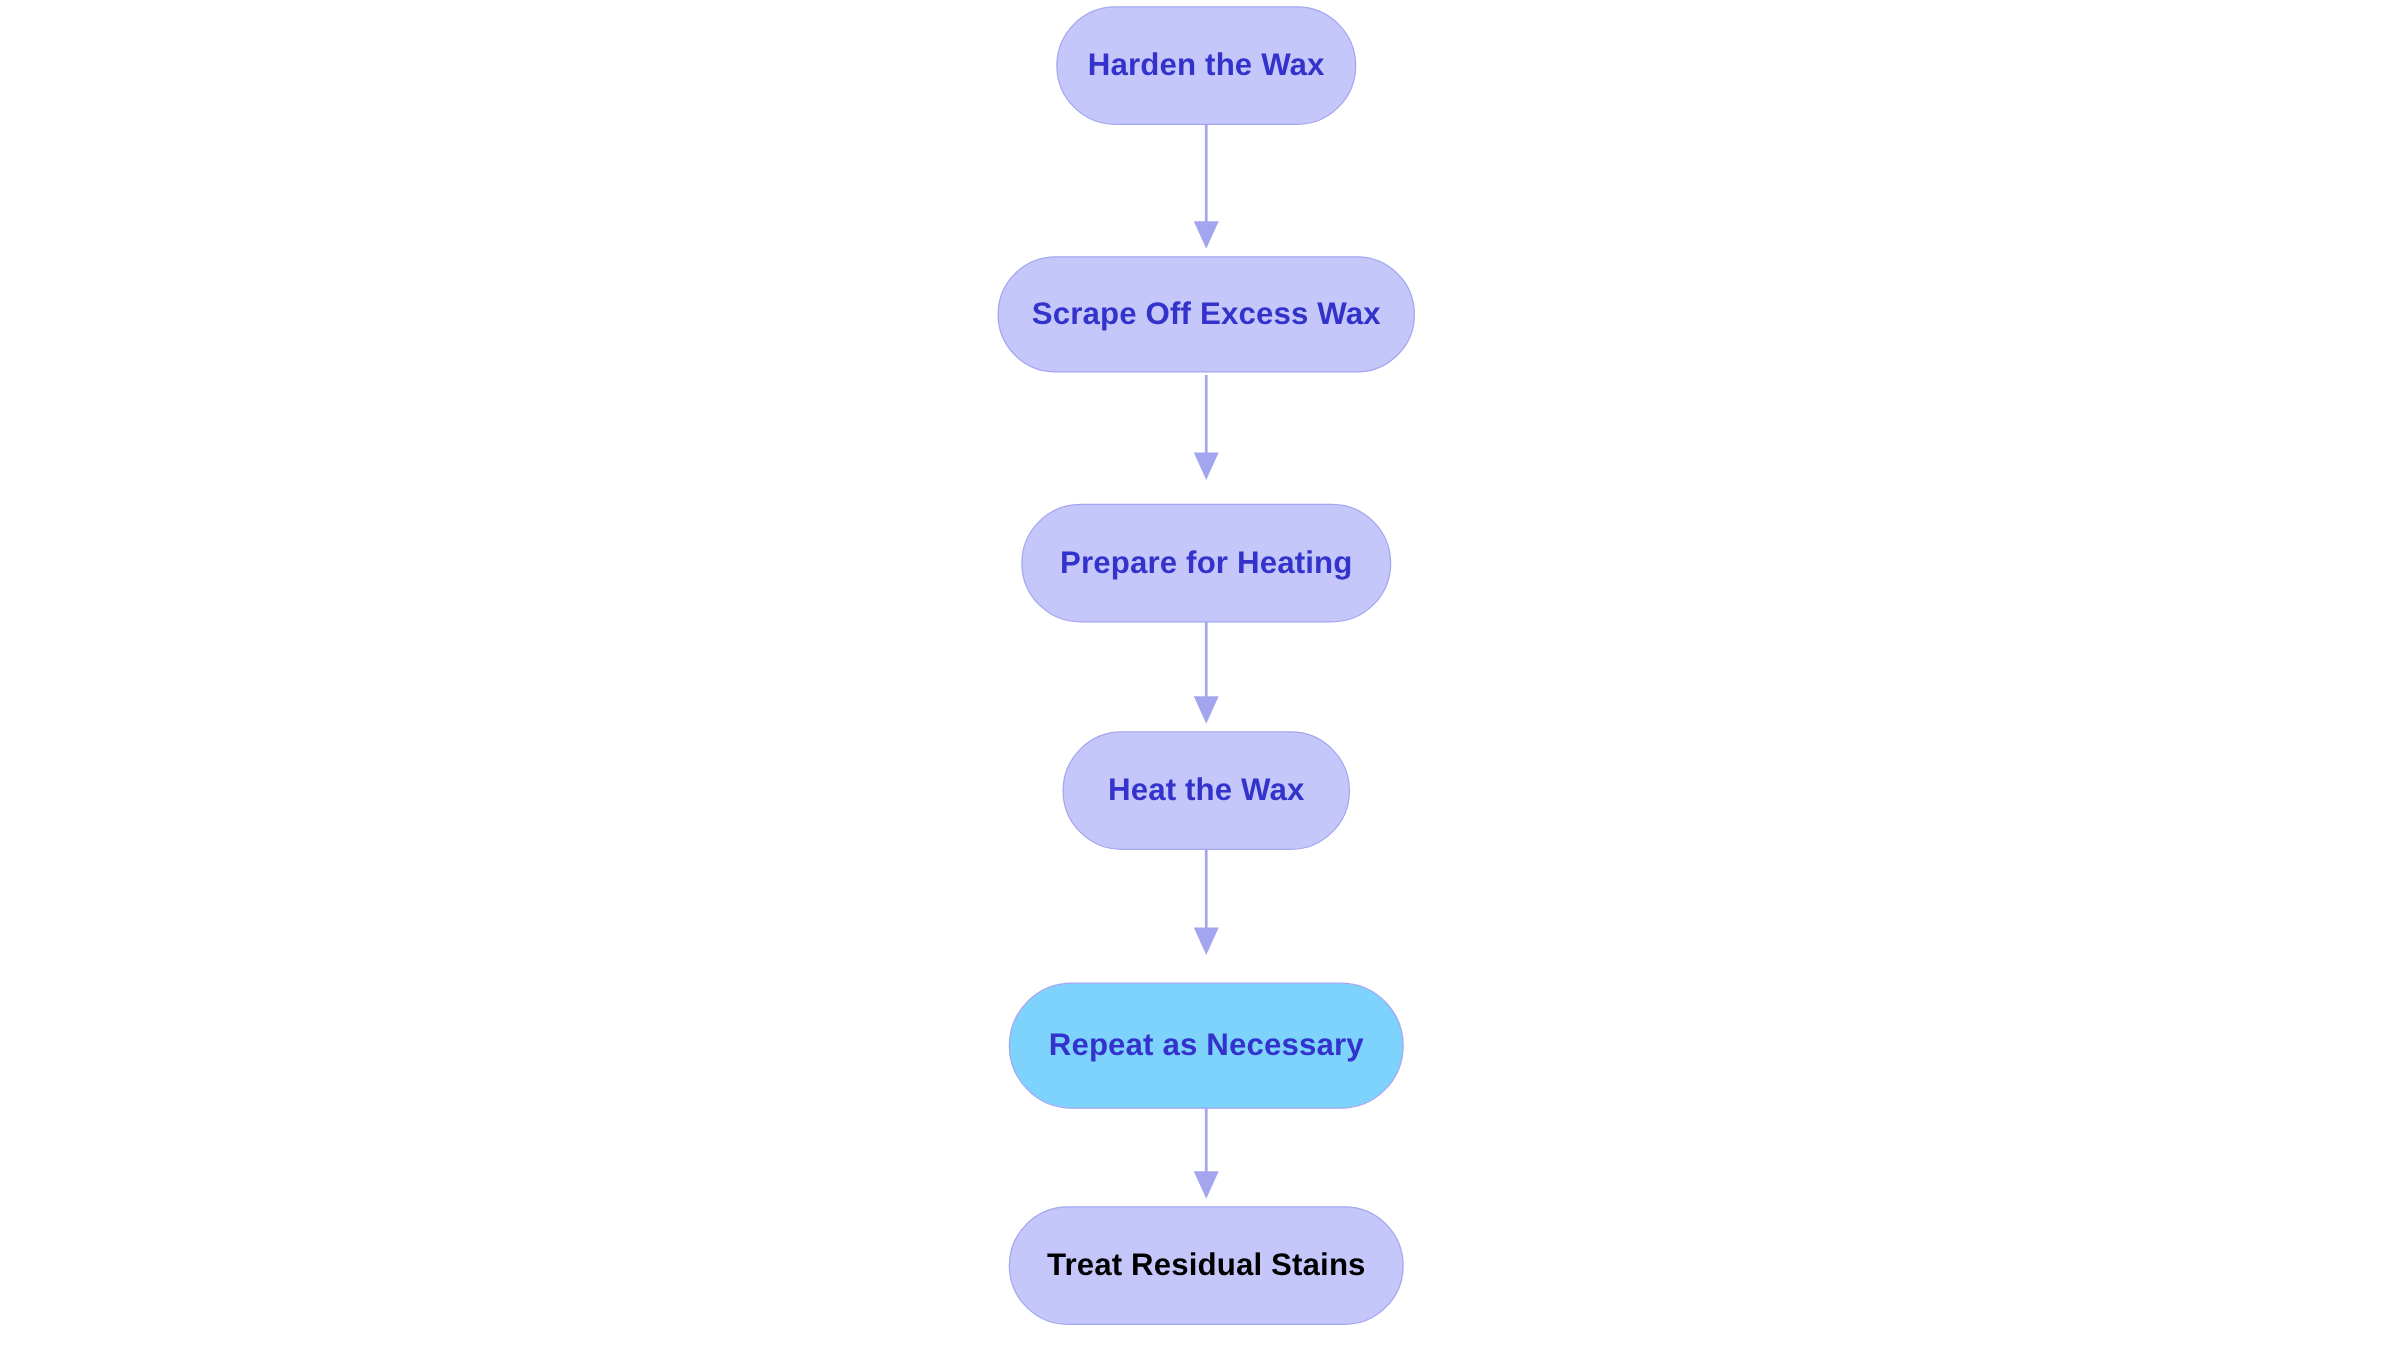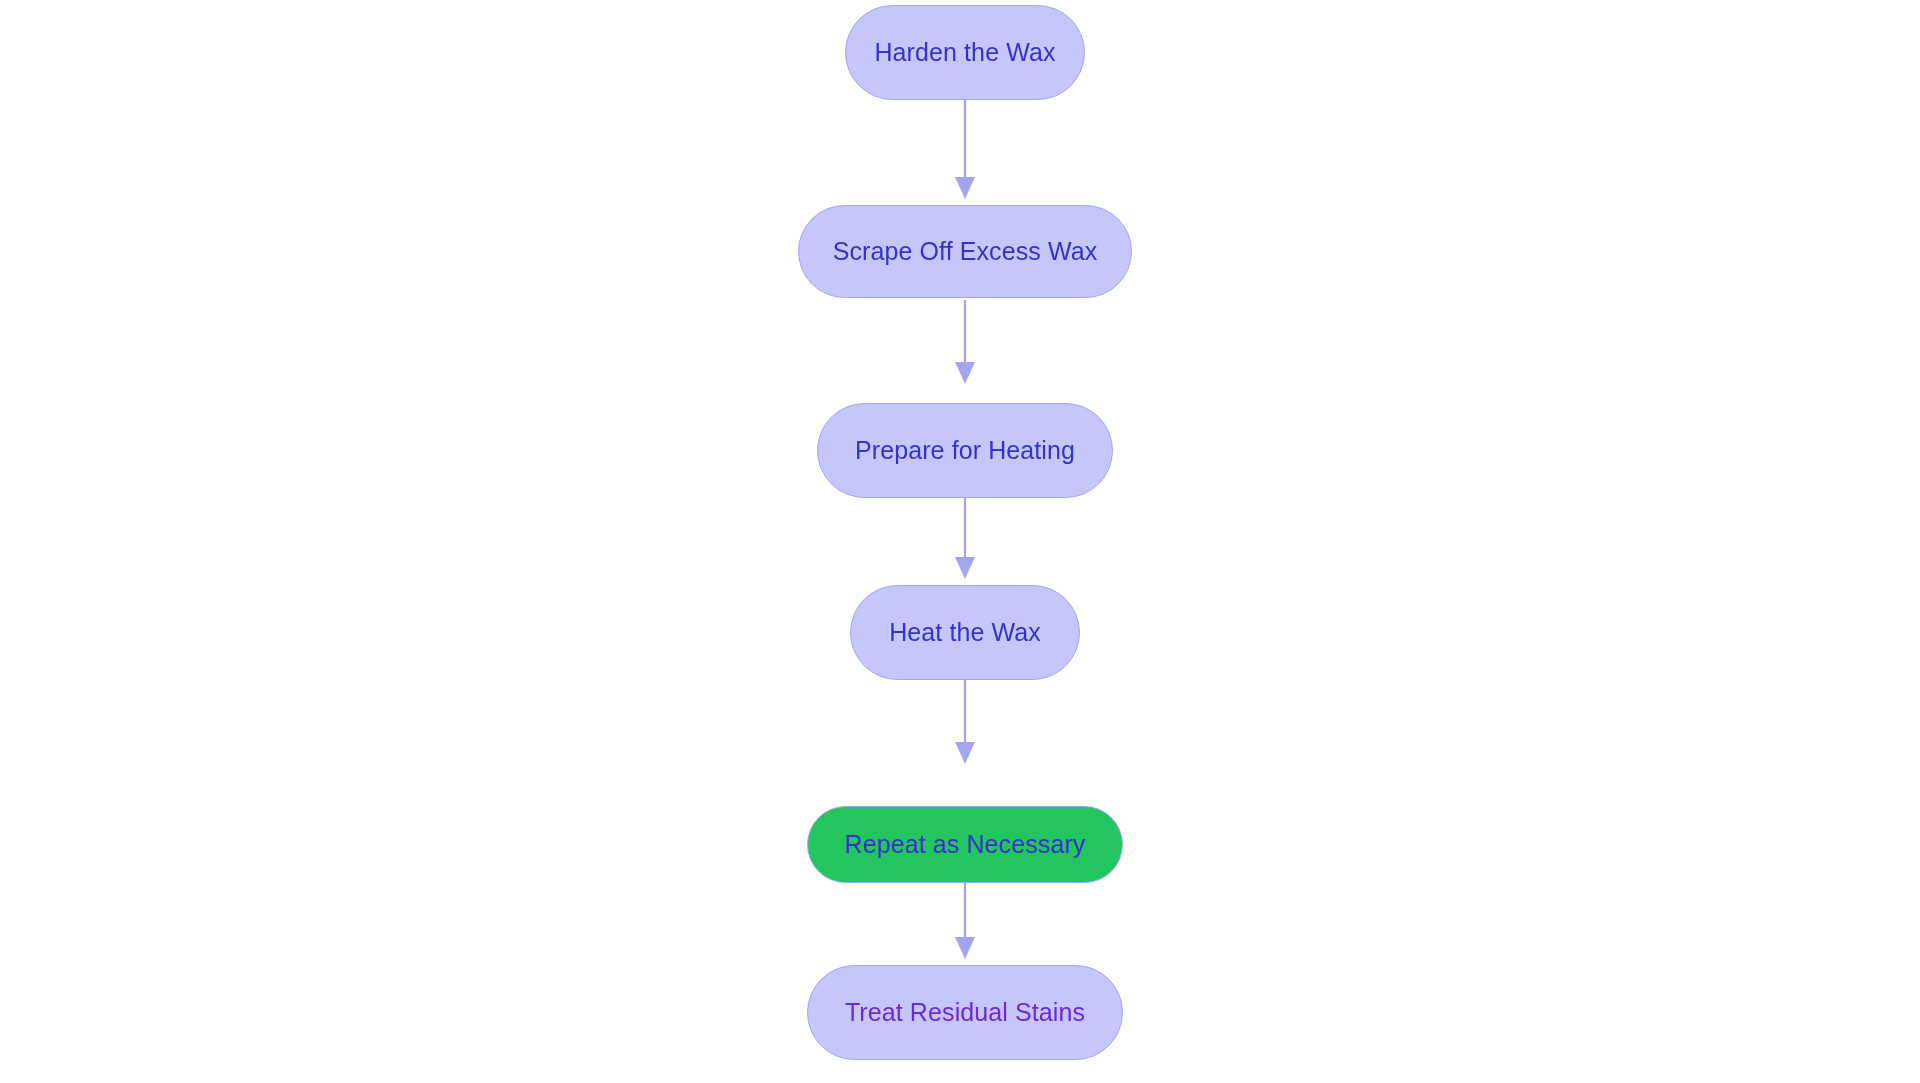--- a/index.html
+++ b/index.html
@@ -35,21 +35,21 @@
     justify-content: center;
     background: #c5c7fa;
     border: 1.6px solid #a3a6ef;
     border-radius: 999px;
     transform: translateX(-50%);
     z-index: 2;
   }
   .flow-node-label {
     font-family: "Liberation Sans", sans-serif;
     font-size: 25px;
-    font-weight: 400;
+    font-weight: 700;
     color: #3333cc;
     letter-spacing: 0.1px;
     white-space: nowrap;
     line-height: 1;
   }
 </style>
 </head>
 <body>
 
 <div id="flow-canvas">
@@ -75,21 +75,21 @@
       </div>
       <div class="flow-node" style="left: 965px; top: 205px; width: 334px; height: 93px; background: rgb(197, 199, 250); border-color: rgb(163, 166, 239);">
         <span class="flow-node-label" style="color: rgb(51, 51, 204);">Scrape Off Excess Wax</span>
       </div>
       <div class="flow-node" style="left: 965px; top: 390px; width: 296px; height: 95px; background: rgb(197, 199, 250); border-color: rgb(163, 166, 239); margin-top: 13px;">
         <span class="flow-node-label" style="color: rgb(51, 51, 204);">Prepare for Heating</span>
       </div>
       <div class="flow-node" style="left: 965px; top: 585px; width: 230px; height: 95px; background: rgb(197, 199, 250); border-color: rgb(163, 166, 239);">
         <span class="flow-node-label" style="color: rgb(51, 51, 204);">Heat the Wax</span>
       </div>
-      <div class="flow-node" style="left: 965px; top: 806px; width: 316px; height: 77px; background: #22c55e; border-color: rgb(163, 166, 239);">
+      <div class="flow-node" style="left: 965px; top: 786px; width: 316px; height: 101px; background: #7dd3fc; border-color: rgb(163, 166, 239);">
         <span class="flow-node-label" style="color: rgb(51, 51, 204);">Repeat as Necessary</span>
       </div>
       <div class="flow-node" style="left: 965px; top: 965px; width: 316px; height: 95px; background: rgb(197, 199, 250); border-color: rgb(163, 166, 239);">
-        <span class="flow-node-label" style="color: #6d28d9;">Treat Residual Stains</span>
+        <span class="flow-node-label" style="color: #000000;">Treat Residual Stains</span>
       </div>
     </div>
 
 </div>
 
 </body></html>

